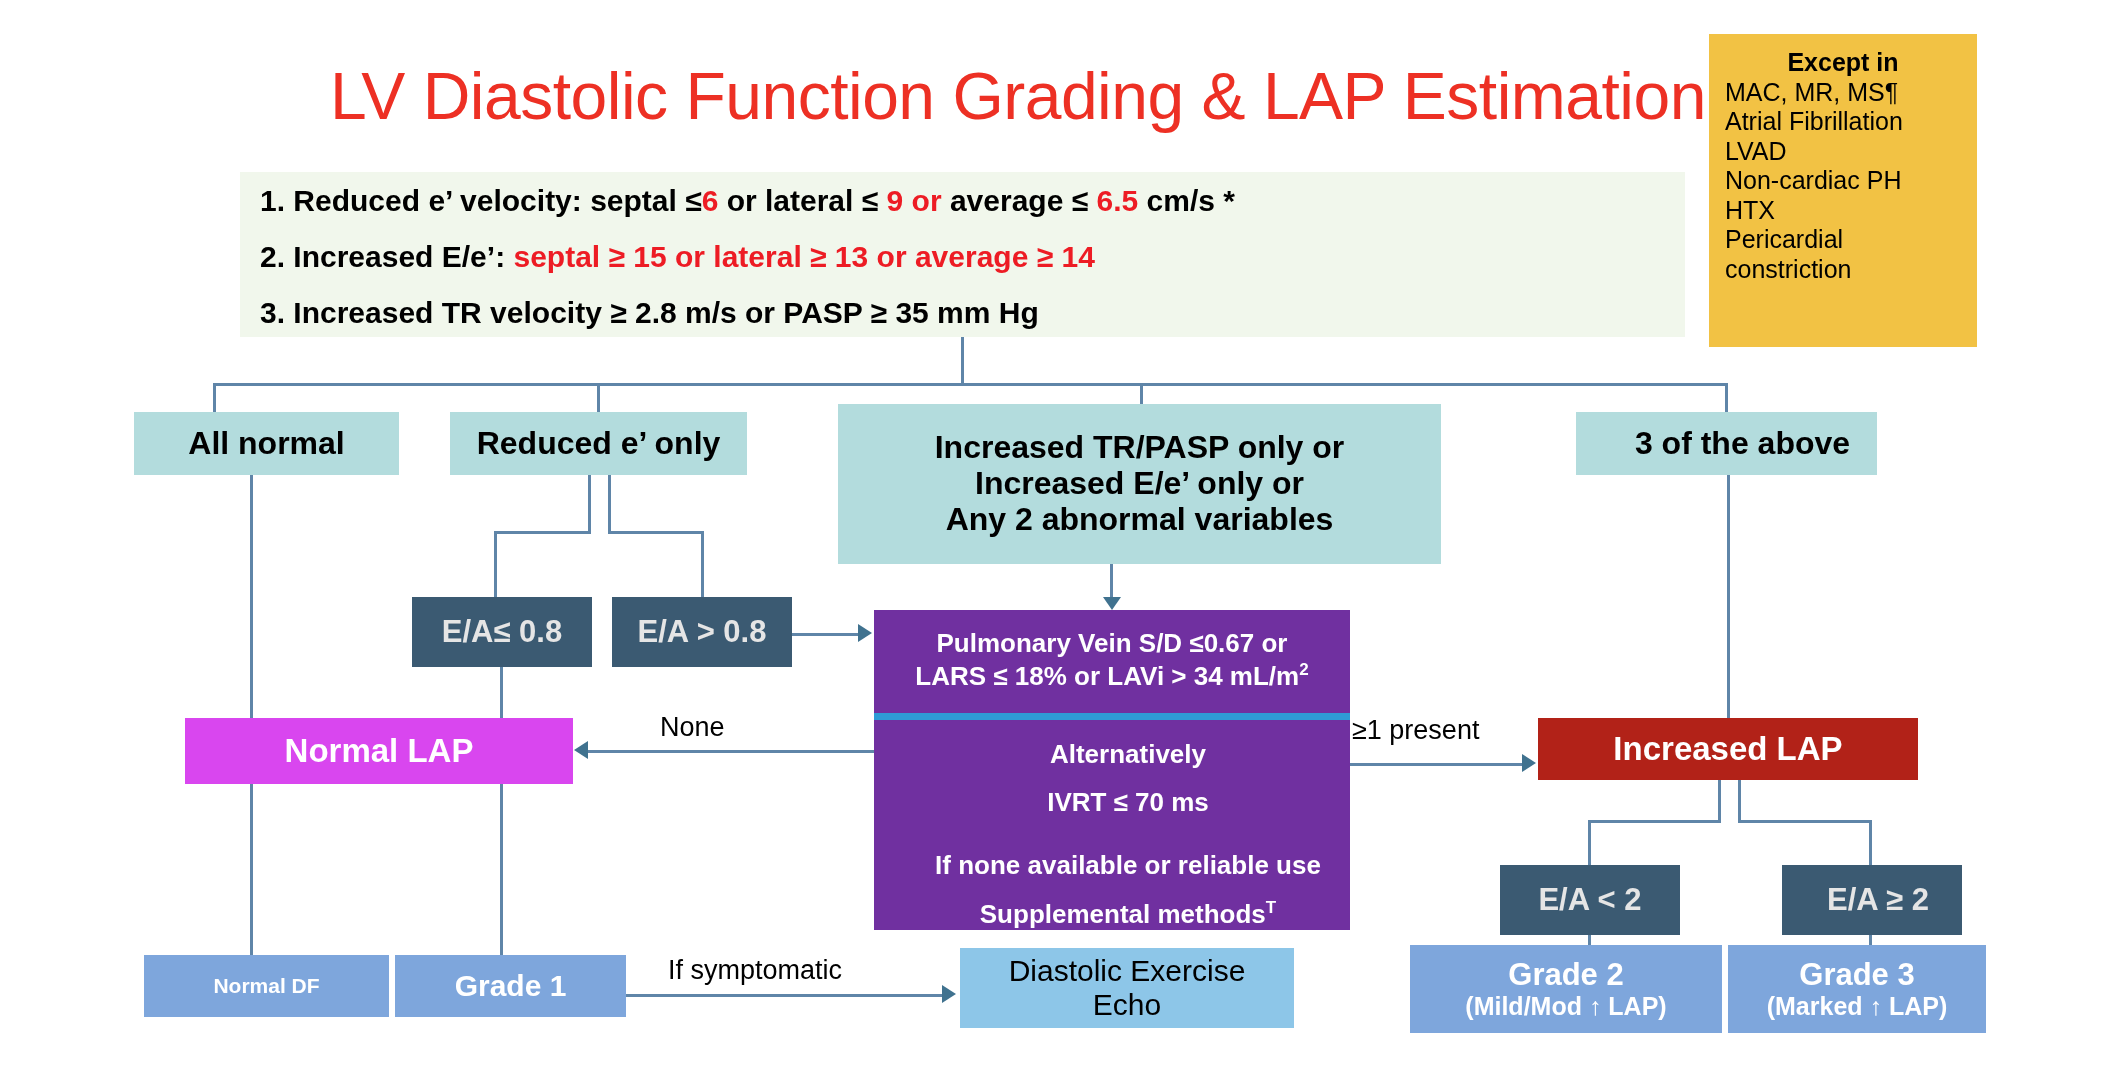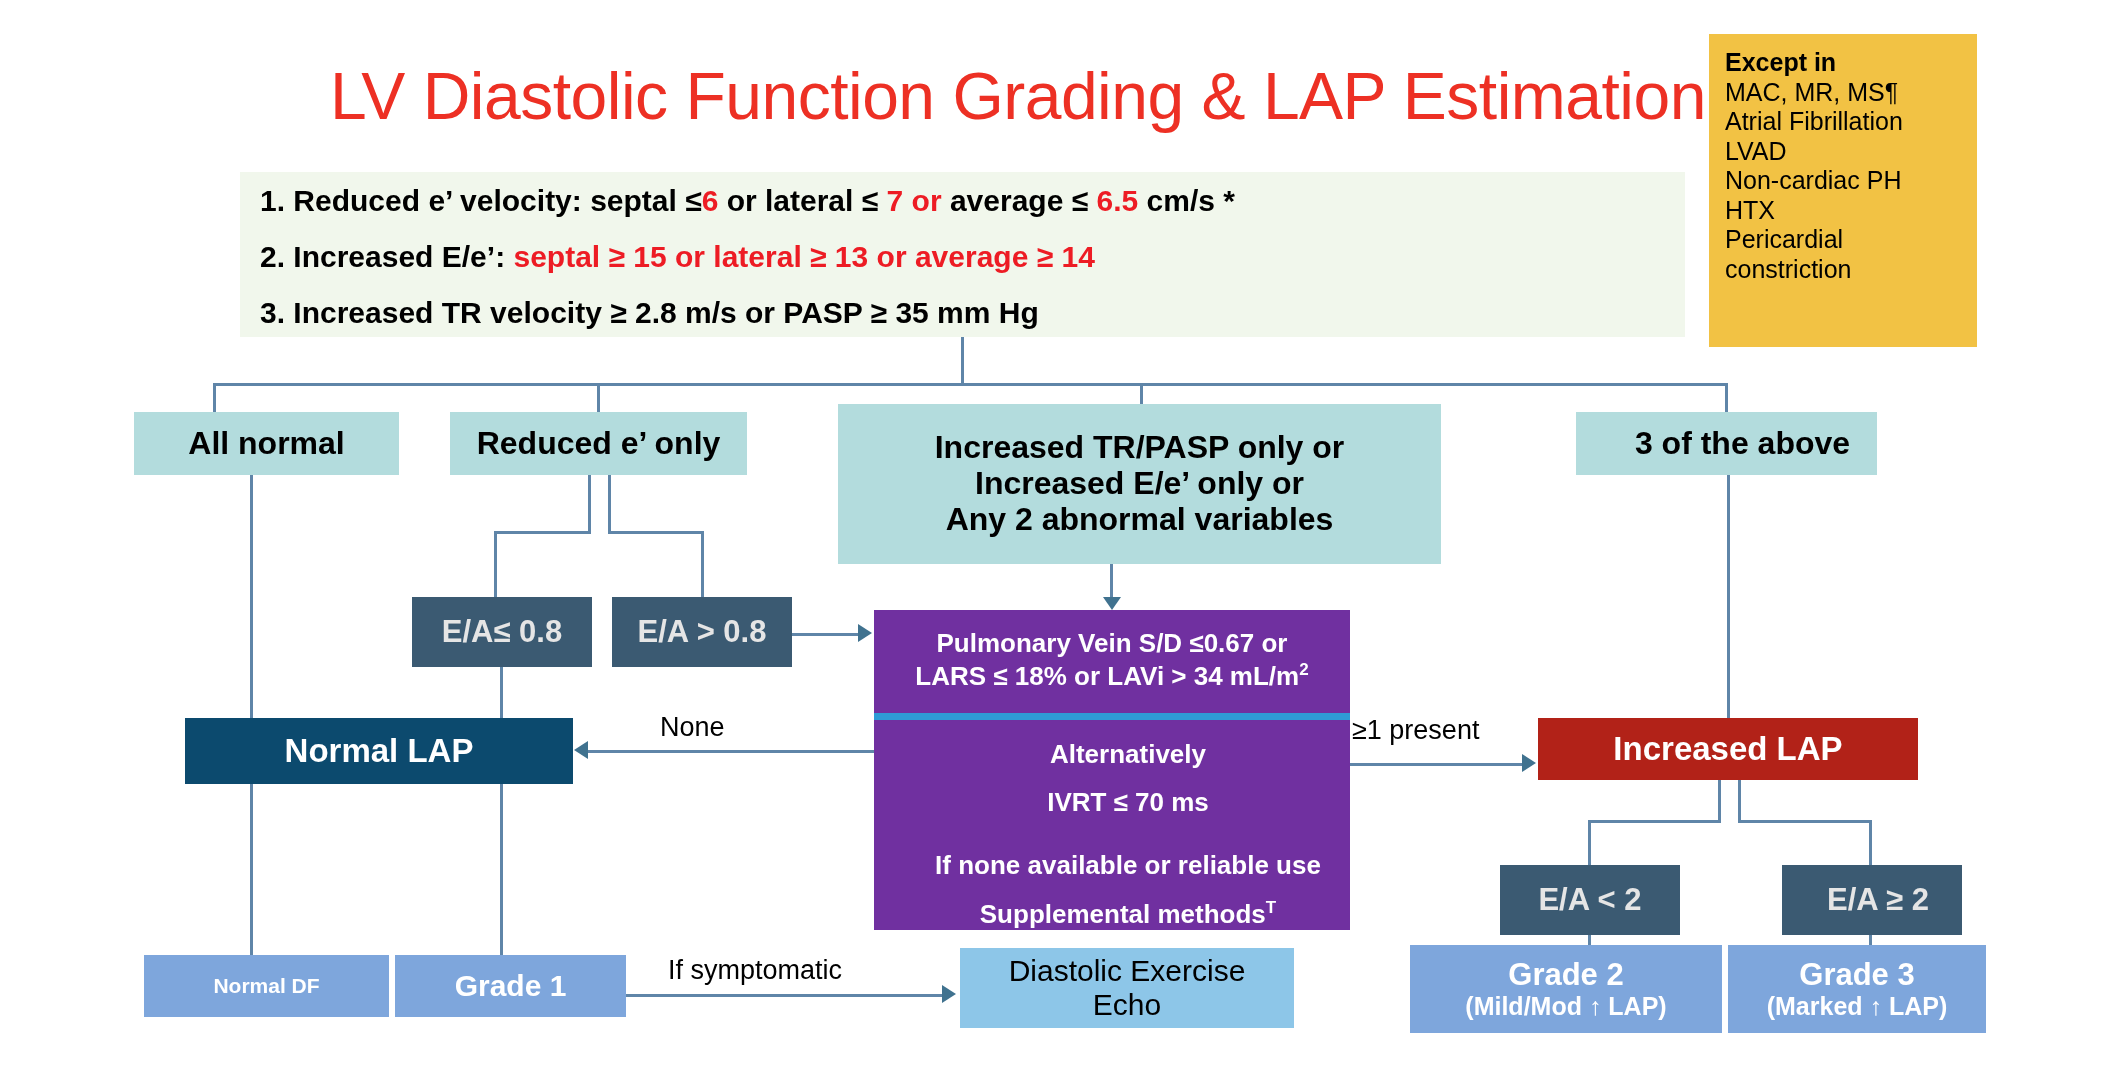--- a/index.html
+++ b/index.html
@@ -42,30 +42,30 @@
 
   
   #exceptbox{
     left:1709px;top:34px;width:268px;height:313px;
     background:#F2C244;
     padding:14px 16px;
   }
   #exceptbox .ex-line{
     font-size:25px;color:#000;line-height:1.18;white-space:nowrap;
   }
-  #exceptbox .ex-title{font-weight:bold;}
+  #exceptbox .ex-title{font-weight:bold;text-align:center;}
 
   
   .box{
     display:flex;align-items:center;justify-content:center;
     text-align:center;line-height:1.12;
   }
   .teal{background:#B3DCDD;color:#000;font-weight:bold;}
   .darkblue{background:#3B5A72;color:#e5e5e5;font-weight:bold;}
-  .green{background:#0c4a6e;color:#ffffff;font-weight:bold;}
+  .green{background:#d946ef;color:#ffffff;font-weight:bold;}
   .red-box{background:#B22218;color:#ffffff;font-weight:bold;}
   .midblue{background:#7EA6DC;color:#ffffff;font-weight:bold;}
   .lightblue{background:#8DC6E8;color:#000000;font-weight:normal;}
   .purple{background:#7030A0;color:#ffffff;font-weight:bold;}
 
   
   #box-all-normal{left:134px;top:412px;width:265px;height:63px;font-size:32px;}
   #box-reduced-e{left:450px;top:412px;width:297px;height:63px;font-size:32px;}
   #box-tr-pasp{left:838px;top:404px;width:603px;height:160px;font-size:32px;flex-direction:column;}
   #box-3-above{left:1576px;top:412px;width:301px;height:63px;font-size:32px;padding-left:32px;}
@@ -129,21 +129,21 @@
   }
 </style>
 </head>
 <body>
 
 <div id="stage">
 
   <div class="abs" id="title">LV Diastolic Function Grading &amp; LAP Estimation</div>
 
   <div class="abs" id="criteria">
-    <div class="crit" id="crit1"><span>1. Reduced e’ velocity:  septal ≤</span><span class="red">6</span><span>  or lateral ≤ </span><span class="red">7 or</span><span> average ≤ </span><span class="red">6.5</span><span> cm/s *</span></div>
+    <div class="crit" id="crit1"><span>1. Reduced e’ velocity:  septal ≤</span><span class="red">6</span><span>  or lateral ≤ </span><span class="red">9 or</span><span> average ≤ </span><span class="red">6.5</span><span> cm/s *</span></div>
 
     <div class="crit" id="crit2"><span>2. Increased E/e’: </span><span class="red">septal ≥ 15 or lateral ≥ 13 or average ≥ 14</span></div>
 
     <div class="crit" id="crit3">3. Increased TR velocity ≥ 2.8 m/s or PASP ≥ 35 mm Hg</div>
   </div>
 
   <div class="abs" id="exceptbox">
     <div class="ex-line ex-title">Except in</div>
     <div class="ex-line">MAC, MR, MS¶</div>
     <div class="ex-line">Atrial Fibrillation</div>

